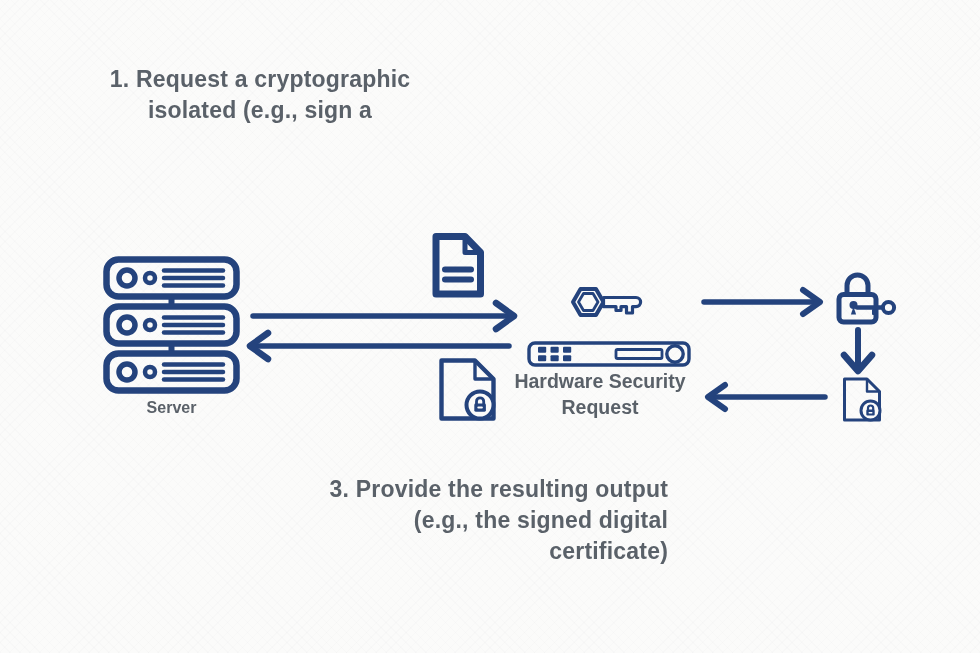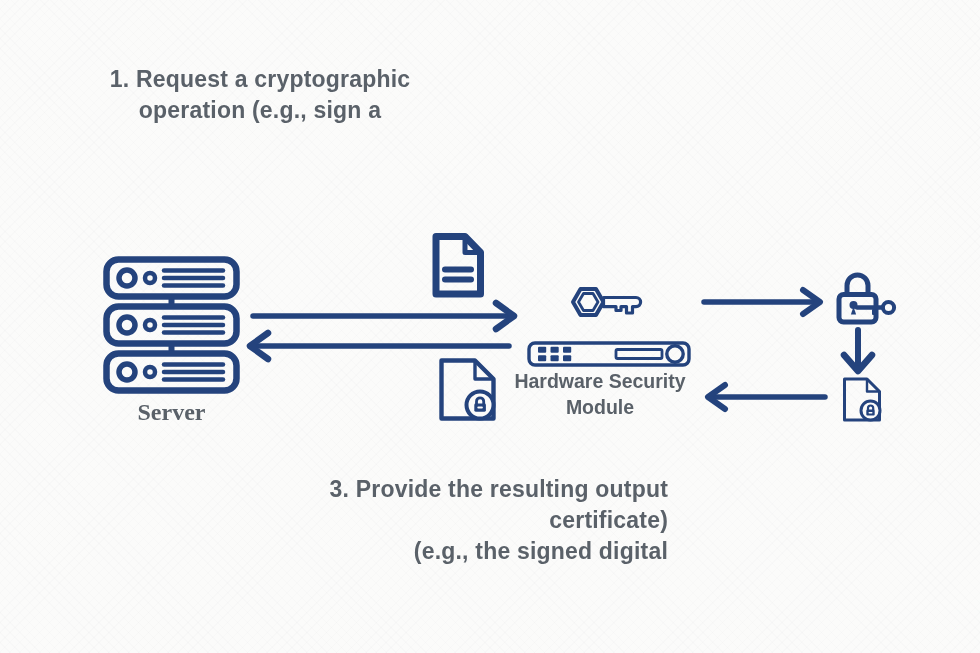--- a/index.html
+++ b/index.html
@@ -32,41 +32,41 @@
     line-height: 31px;
     letter-spacing: 0.2px;
   }
   .step .line { display: block; white-space: pre; }
   .node-label {
     color: var(--text);
     font-weight: 700;
     text-align: center;
   }
   .node-label .line { display: block; }
-  .label-server { font-size: 24px; font-family: Liberation Serif, serif; }
+  .label-server { font-size: 16px; }
   .label-hsm { font-size: 19.5px; line-height: 26px; }
   svg { display: block; overflow: visible; }
   .stroke { stroke: var(--icon); fill: none; }
   .fill { fill: var(--icon); stroke: none; }
 </style>
 </head>
 <body>
 
 <div class="canvas">
 
   <div class="abs step" style="left:78px; top:64px; width:364px;">
     <span class="line">1. Request a cryptographic</span>
-    <span class="line">operation (e.g., sign a</span>
+    <span class="line">isolated (e.g., sign a</span>
   </div>
 
 
   <div class="abs step" style="left:278px; top:474px; width:390px;text-align:right;">
     <span class="line">3. Provide the resulting output</span>
+    <span class="line">(e.g., the signed digital</span>
     <span class="line">certificate)</span>
-    <span class="line">(e.g., the signed digital</span>
   </div>
 
   <svg class="abs" style="left:103px; top:256px;" width="137" height="136" viewBox="0 0 137 136">
 
     <line class="stroke" x1="68.5" y1="38" x2="68.5" y2="53" stroke-width="6"></line>
     <line class="stroke" x1="68.5" y1="85" x2="68.5" y2="100" stroke-width="6"></line>
     <g>
       <rect class="stroke" x="3.5" y="3.5" width="130" height="37" rx="12" stroke-width="6.5"></rect>
       <circle class="stroke" cx="24" cy="22" r="8" stroke-width="5.5"></circle>
       <circle class="stroke" cx="47" cy="22" r="5" stroke-width="4.5"></circle>
@@ -133,21 +133,21 @@
     <rect class="fill" x="36" y="5.8" width="8.2" height="6" rx="1"></rect>
     <rect class="fill" x="11" y="14.2" width="8.2" height="6" rx="1"></rect>
     <rect class="fill" x="23.5" y="14.2" width="8.2" height="6" rx="1"></rect>
     <rect class="fill" x="36" y="14.2" width="8.2" height="6" rx="1"></rect>
     <rect class="stroke" x="89" y="8.5" width="46" height="9" rx="1.5" stroke-width="2.8"></rect>
     <circle class="stroke" cx="148" cy="13" r="8.2" stroke-width="3.4"></circle>
   </svg>
 
   <div class="abs node-label label-hsm" style="left:495px; top:368px; width:210px;">
     <span class="line">Hardware Security</span>
-    <span class="line">Module</span>
+    <span class="line">Request</span>
   </div>
 
   <svg class="abs" style="left:701px; top:287px;" width="130" height="30" viewBox="0 0 130 30">
     <line class="stroke" x1="3" y1="15" x2="114" y2="15" stroke-width="5.5" stroke-linecap="round"></line>
     <polyline class="stroke" points="102,3 119,15 102,27" stroke-width="6" stroke-linecap="round" stroke-linejoin="round"></polyline>
   </svg>
 
   <svg class="abs" style="left:830px; top:269px;" width="68" height="58" viewBox="0 0 68 58">
     <path class="stroke" d="M17 26 V16.5 a10.5 10.5 0 0 1 21 0 V26" stroke-width="5"></path>
     <rect class="stroke" x="9" y="25.5" width="37" height="27.5" rx="4.5" stroke-width="5"></rect>

